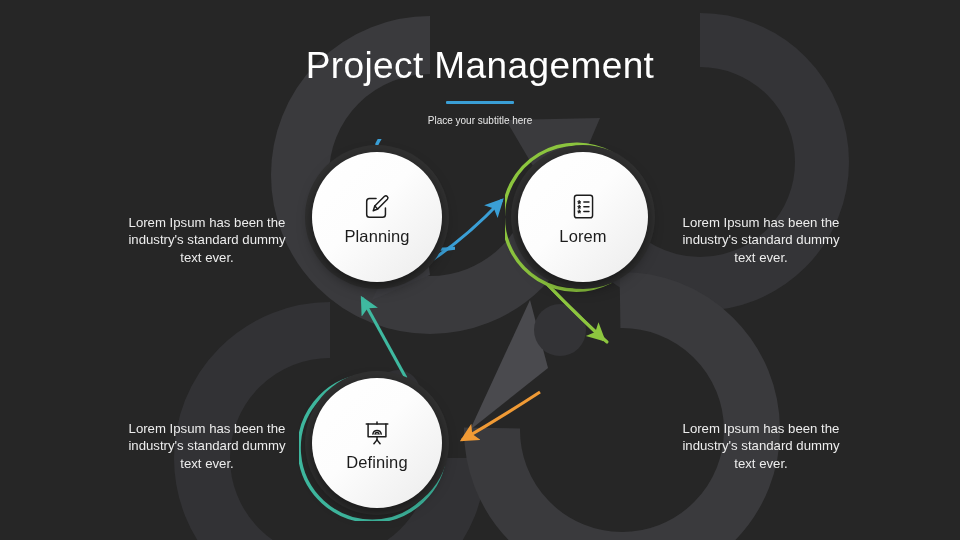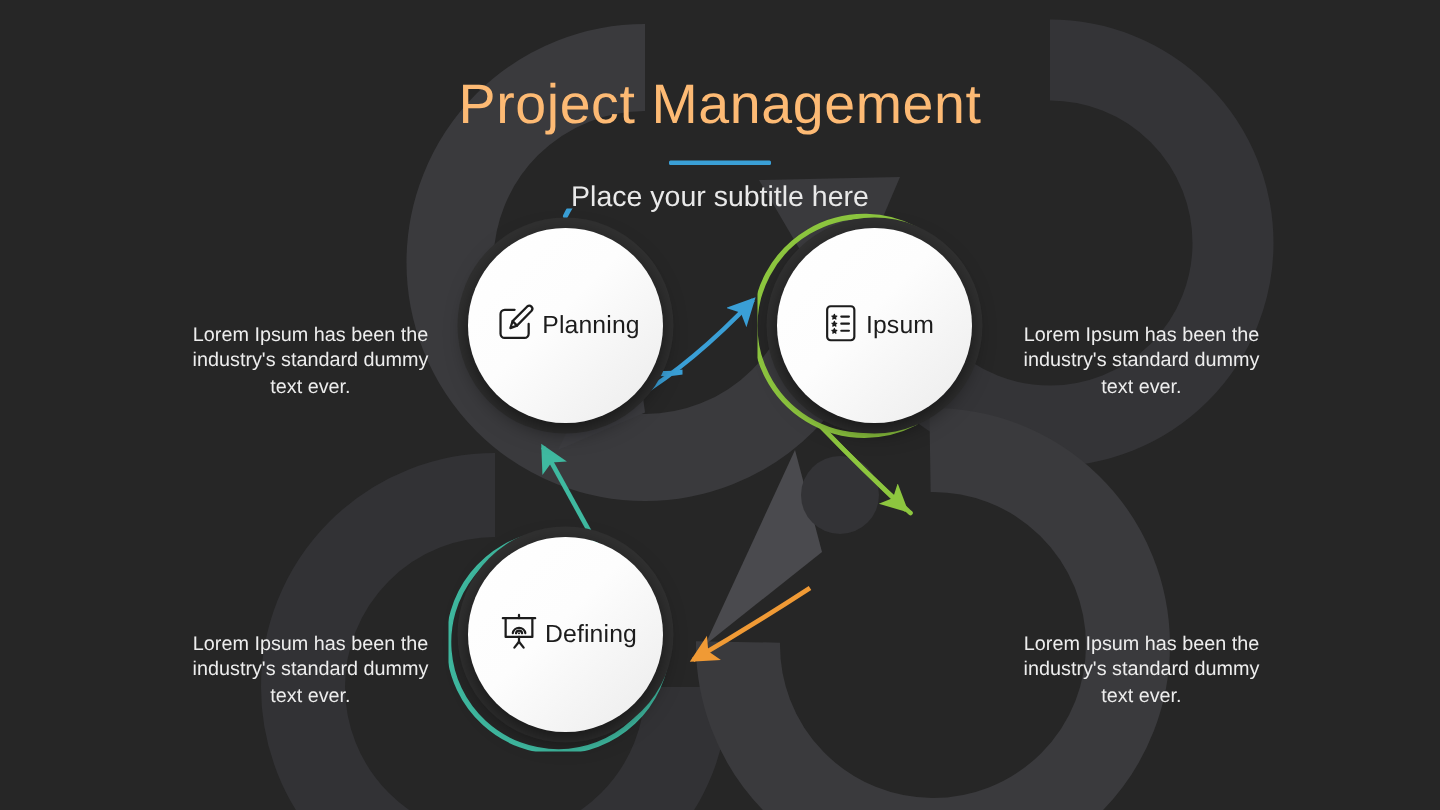--- a/index.html
+++ b/index.html
@@ -14,59 +14,59 @@
 
   
   .bg-layer{position:absolute;inset:0;width:960px;height:540px;z-index:0;}
 
   
   .arrow-layer{position:absolute;inset:0;width:960px;height:540px;z-index:2;}
 
   
   .header{position:absolute;top:0;left:0;width:960px;z-index:3;text-align:center;}
   .title{
-    margin:16px;padding-top:34px;
+    margin:0;padding-top:46px;
     font-size:37px;font-weight:300;letter-spacing:.4px;
-    color:#fdba74;line-height:1.1;
+    color:#ffffff;line-height:1.1;
   }
   .divider{
     width:68px;height:3px;background:#3a9fd6;
     margin:14px auto 0 auto;border-radius:1px;
   }
   .subtitle{
     margin:11px 0 0 0;
-    font-size:19px;font-weight:400;color:#e9e9e9;
+    font-size:10px;font-weight:400;color:#e9e9e9;
   }
 
   
   .node{
     position:absolute;z-index:4;
     width:130px;height:130px;
   }
   .node .ring{position:absolute;left:-13px;top:-13px;width:156px;height:156px;}
   .node .disc{
     position:absolute;left:0;top:0;width:130px;height:130px;
     border-radius:50%;
     background:linear-gradient(135deg,#ffffff 0%,#fdfdfd 45%,#ebebeb 100%);
     box-shadow:0 5px 14px rgba(0,0,0,.55), 0 0 0 7px #313131;
-    display:flex;flex-direction:row;align-items:center;justify-content:center;
+    display:flex;flex-direction:column;align-items:center;justify-content:center;
   }
   .node .icon{
     width:34px;height:34px;margin-bottom:4px;
     display:flex;align-items:center;justify-content:center;
   }
   .node .icon svg{display:block;}
   .node .label{
     font-size:16.5px;font-weight:400;color:#1c1c1c;letter-spacing:.1px;
     line-height:1;
   }
 
   #node-planning{left:312px;top:152px;}
   #node-doing{left:518px;top:152px;}
-  #node-defining{left:312px;top:358px;text-decoration:underline;}
+  #node-defining{left:312px;top:378px;text-decoration:underline;}
   #node-reviewing{left:518px;top:358px;}
 
   
   .caption{
     position:absolute;z-index:3;
     width:170px;
     font-size:13.2px;line-height:1.32;color:#ededed;font-weight:400;
     text-align:center;
   }
   #cap-planning{left:122px;top:214px;}
@@ -165,21 +165,21 @@
         <svg viewBox="0 0 32 32" width="29" height="29" fill="none" stroke="#1c1c1c" stroke-width="1.6" stroke-linecap="round" stroke-linejoin="round">
           <rect x="6" y="3.5" width="20" height="25" rx="2.6"></rect>
           <path d="M11.3 9.4 l.55 1.2 1.3 .16 -.96 .9 .25 1.3 -1.14 -.63 -1.14 .63 .25 -1.3 -.96 -.9 1.3 -.16 Z" fill="#1c1c1c" stroke-width="0.8"></path>
           <path d="M11.3 14.6 l.55 1.2 1.3 .16 -.96 .9 .25 1.3 -1.14 -.63 -1.14 .63 .25 -1.3 -.96 -.9 1.3 -.16 Z" fill="#1c1c1c" stroke-width="0.8"></path>
           <path d="M11.3 19.8 l.55 1.2 1.3 .16 -.96 .9 .25 1.3 -1.14 -.63 -1.14 .63 .25 -1.3 -.96 -.9 1.3 -.16 Z" fill="#1c1c1c" stroke-width="0.8"></path>
           <path d="M16.4 11.1 h5.6"></path>
           <path d="M16.4 16.3 h5.6"></path>
           <path d="M16.4 21.5 h5.6"></path>
         </svg>
       </span>
-      <span class="label">Ipsum</span>
+      <span class="label">Lorem</span>
     </div>
   </div>
 
   <div class="node" id="node-defining">
     <svg class="ring" viewBox="0 0 156 156">
       <path d="M 62 11 A 73 73 0 1 0 146 88" fill="none" stroke="#3fb9a0" stroke-width="3.4" stroke-linecap="round"></path>
     </svg>
     <div class="disc">
       <span class="icon">
         <svg viewBox="0 0 32 32" width="30" height="30" fill="none" stroke="#1c1c1c" stroke-width="1.6" stroke-linecap="round" stroke-linejoin="round">

